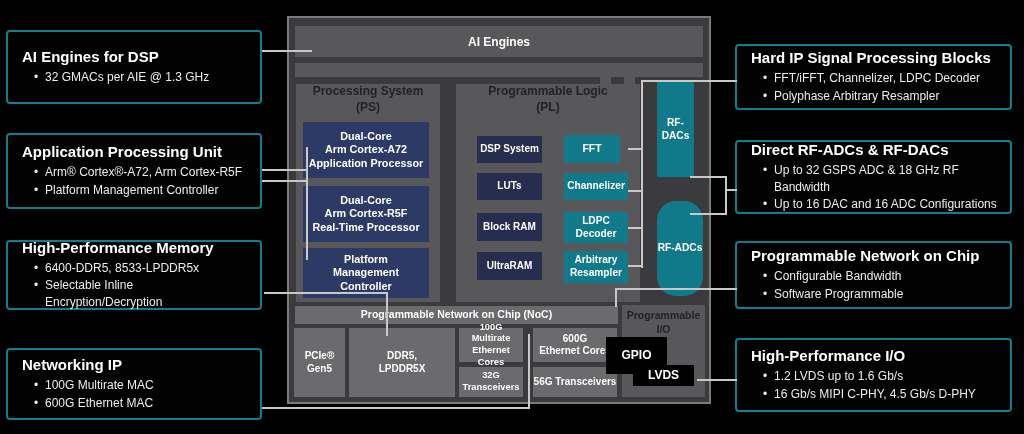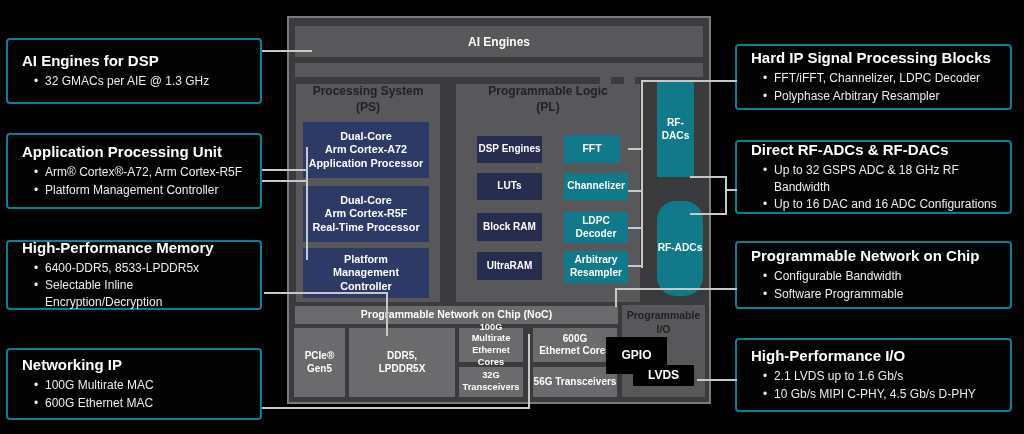--- a/index.html
+++ b/index.html
@@ -27,21 +27,21 @@
   .teal{background:#10798a;}
   .iogray{background:#6b6b6e;}
   .black{background:#000;}
   .line{position:absolute;background:#c8c8c9;}
 </style>
 </head>
 <body>
 
 <div class="stage">
 
-  <div class="callout" style="left:6px;top:38px;width:256px;height:66px;">
+  <div class="callout" style="left:6px;top:30px;width:256px;height:74px;">
     <div class="title">AI Engines for DSP</div>
     <ul>
       <li>32 GMACs per AIE @ 1.3 GHz</li>
     </ul>
   </div>
   <div class="callout" style="left:6px;top:133px;width:256px;height:76px;">
     <div class="title">Application Processing Unit</div>
     <ul>
       <li>Arm® Cortex®-A72, Arm Cortex-R5F</li>
       <li>Platform Management Controller</li>
@@ -79,22 +79,22 @@
   <div class="callout" style="left:735px;top:241px;width:277px;height:68px;">
     <div class="title">Programmable Network on Chip</div>
     <ul>
       <li>Configurable Bandwidth</li>
       <li>Software Programmable</li>
     </ul>
   </div>
   <div class="callout" style="left:735px;top:338px;width:277px;height:74px;">
     <div class="title">High-Performance I/O</div>
     <ul>
-      <li>2.1 LVDS up to 1.6 Gb/s</li>
-      <li>10 Gb/s MIPI C-PHY, 4.5 Gb/s D-PHY</li>
+      <li>1.2 LVDS up to 1.6 Gb/s</li>
+      <li>16 Gb/s MIPI C-PHY, 4.5 Gb/s D-PHY</li>
     </ul>
   </div>
 
   <div class="chip" style="left:287px;top:16px;width:424px;height:388px;"></div>
 
   <div class="graybar" style="left:295px;top:26px;width:408px;height:31px;display:flex;align-items:center;justify-content:center;">
     <span style="color:#fff;font-weight:bold;font-size:12px;">AI Engines</span>
   </div>
   <div class="graybar" style="left:295px;top:63px;width:408px;height:14px;"></div>
   <div class="graybar" style="left:600px;top:77px;width:11px;height:8px;"></div>
@@ -111,21 +111,21 @@
 Arm Cortex-R5F
 Real-Time Processor</div>
   <div class="blk navy pre" style="left:303px;top:248px;width:126px;height:50px;">Platform
 Management
 Controller</div>
 
   <div class="panel" style="left:456px;top:84px;width:184px;height:218px;">
     <div class="panel-title pre">Programmable Logic
 (PL)</div>
   </div>
-  <div class="blk navy2" style="left:477px;top:136px;width:65px;height:27px;font-size:10px;">DSP Engines</div>
+  <div class="blk navy2" style="left:477px;top:136px;width:65px;height:27px;font-size:10px;">DSP System</div>
   <div class="blk navy2" style="left:477px;top:173px;width:65px;height:27px;font-size:10px;">LUTs</div>
   <div class="blk navy2" style="left:477px;top:213px;width:65px;height:28px;font-size:10px;">Block RAM</div>
   <div class="blk navy2" style="left:477px;top:252px;width:65px;height:28px;font-size:10px;">UltraRAM</div>
   <div class="blk teal" style="left:564px;top:135px;width:56px;height:28px;font-size:10.5px;">FFT</div>
   <div class="blk teal" style="left:564px;top:173px;width:64px;height:27px;font-size:10.2px;">Channelizer</div>
   <div class="blk teal pre" style="left:564px;top:212px;width:64px;height:31px;font-size:10.2px;">LDPC
 Decoder</div>
   <div class="blk teal pre" style="left:564px;top:251px;width:64px;height:32px;font-size:10.2px;">Arbitrary
 Resampler</div>
 

